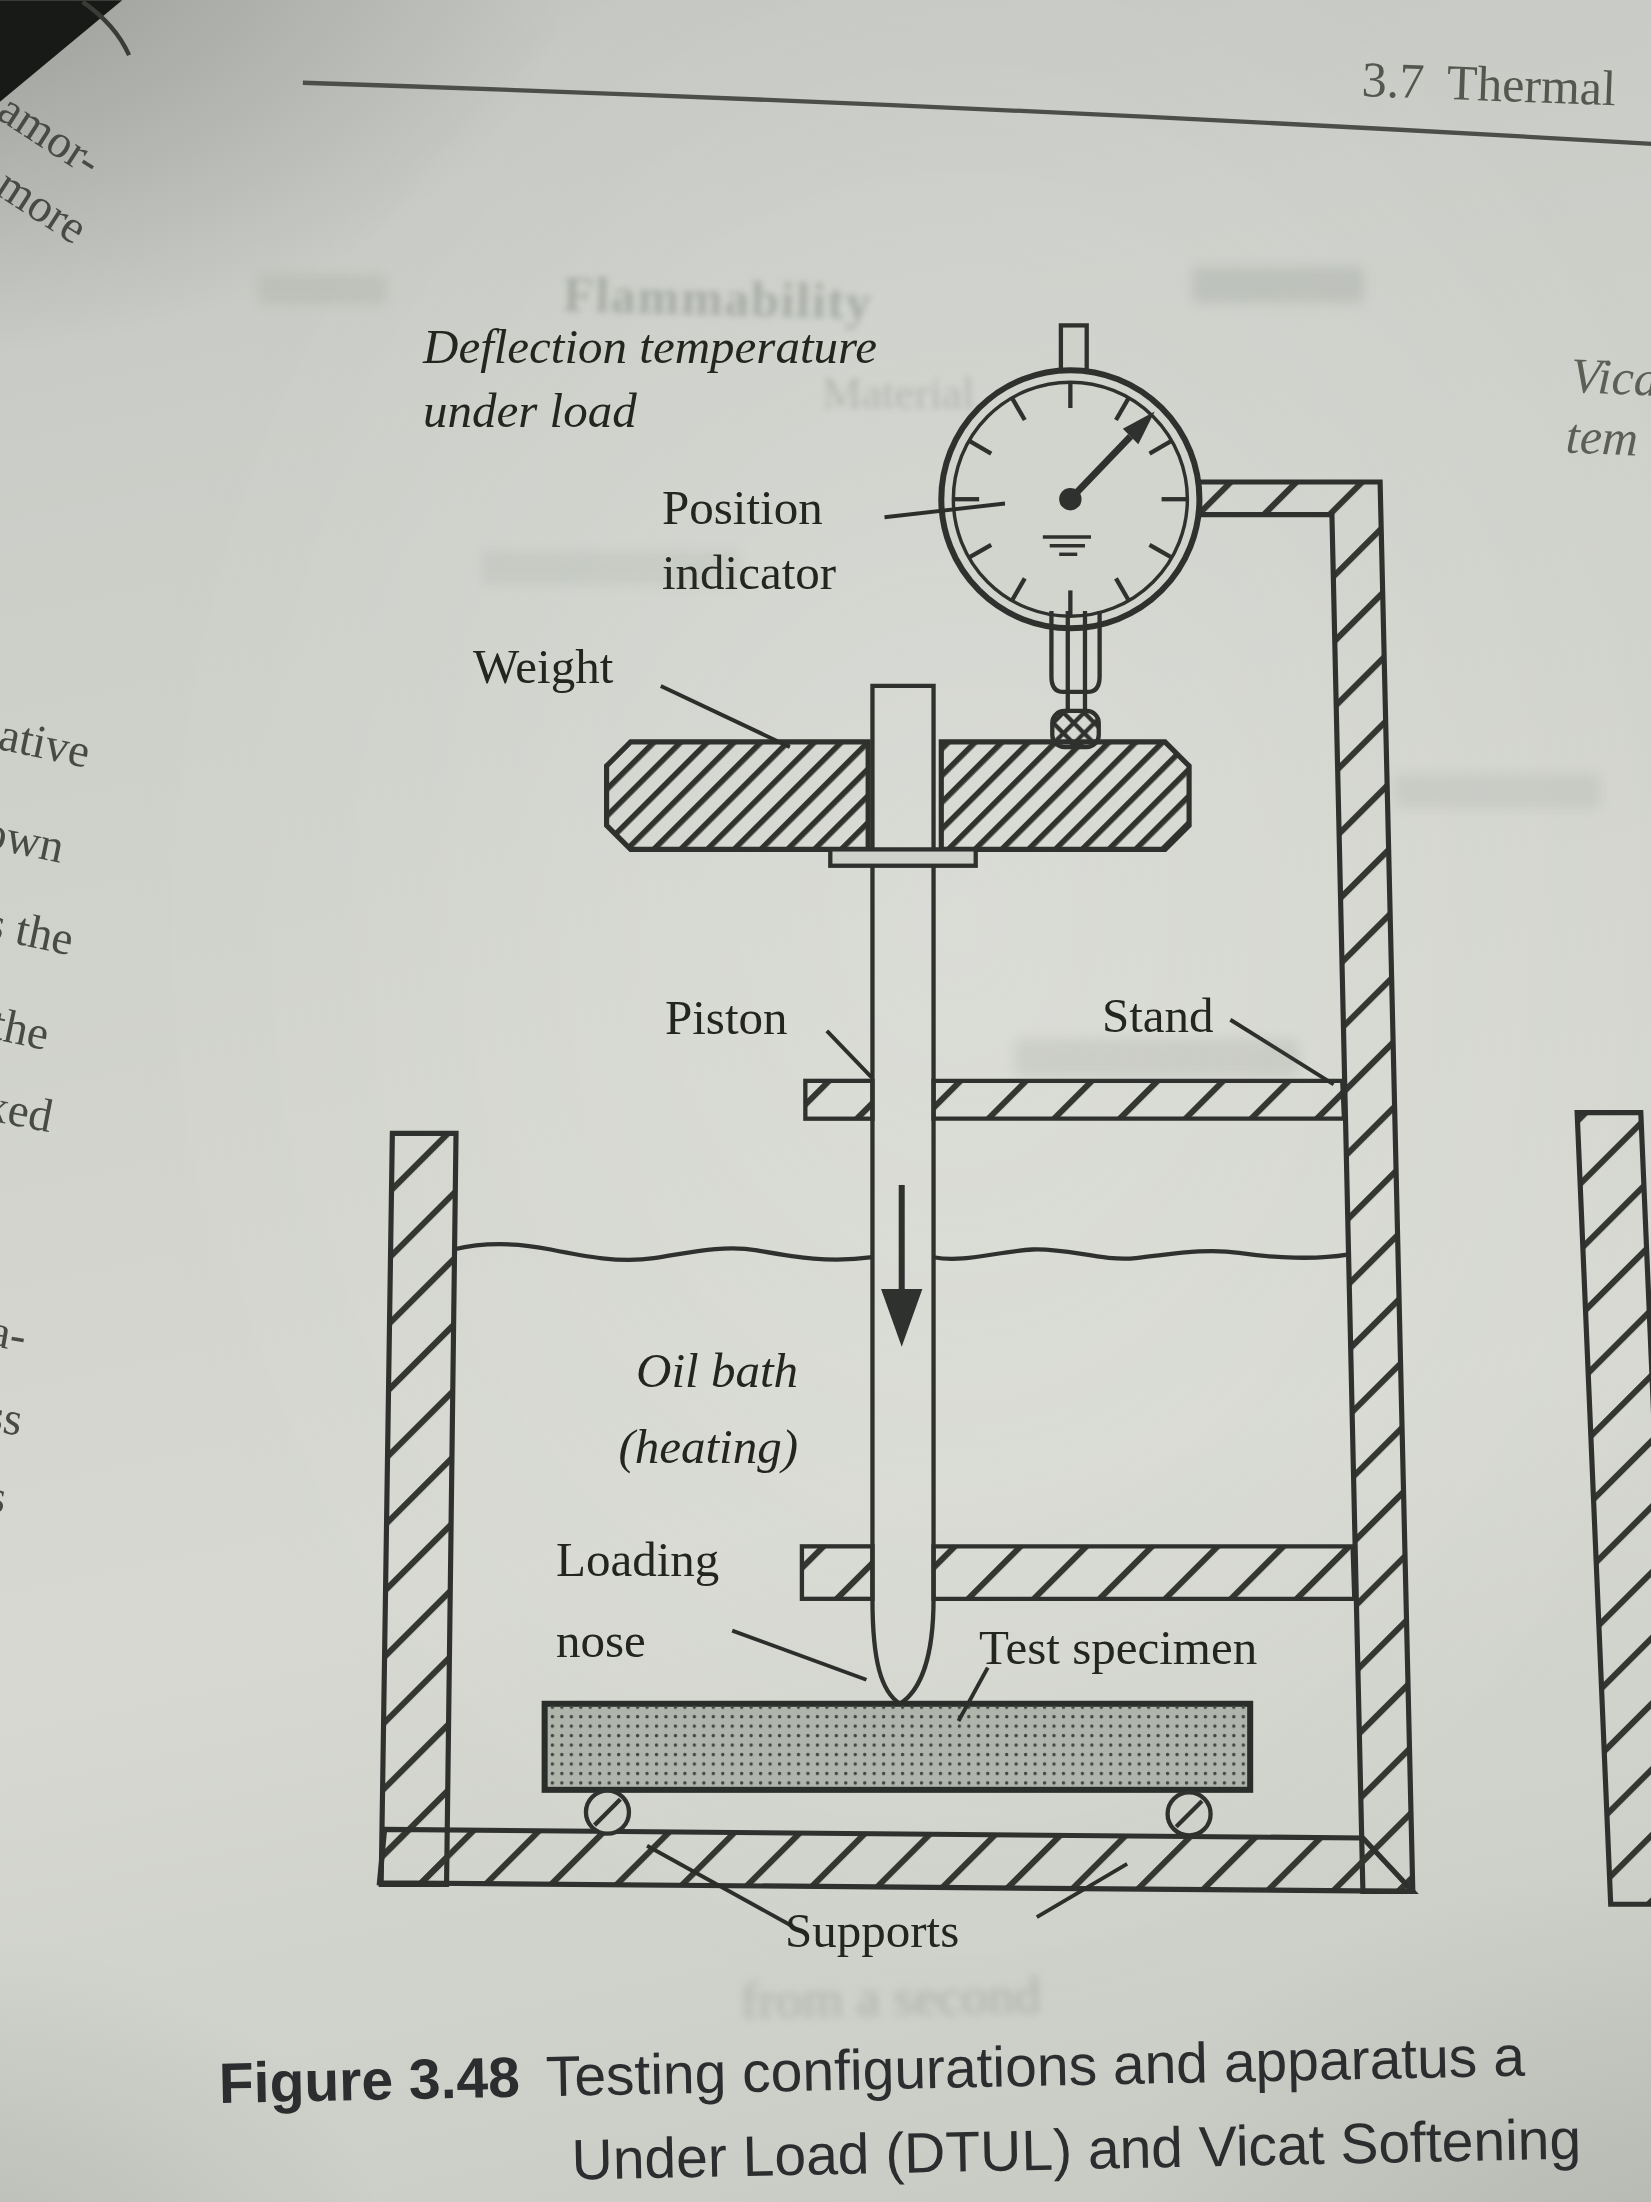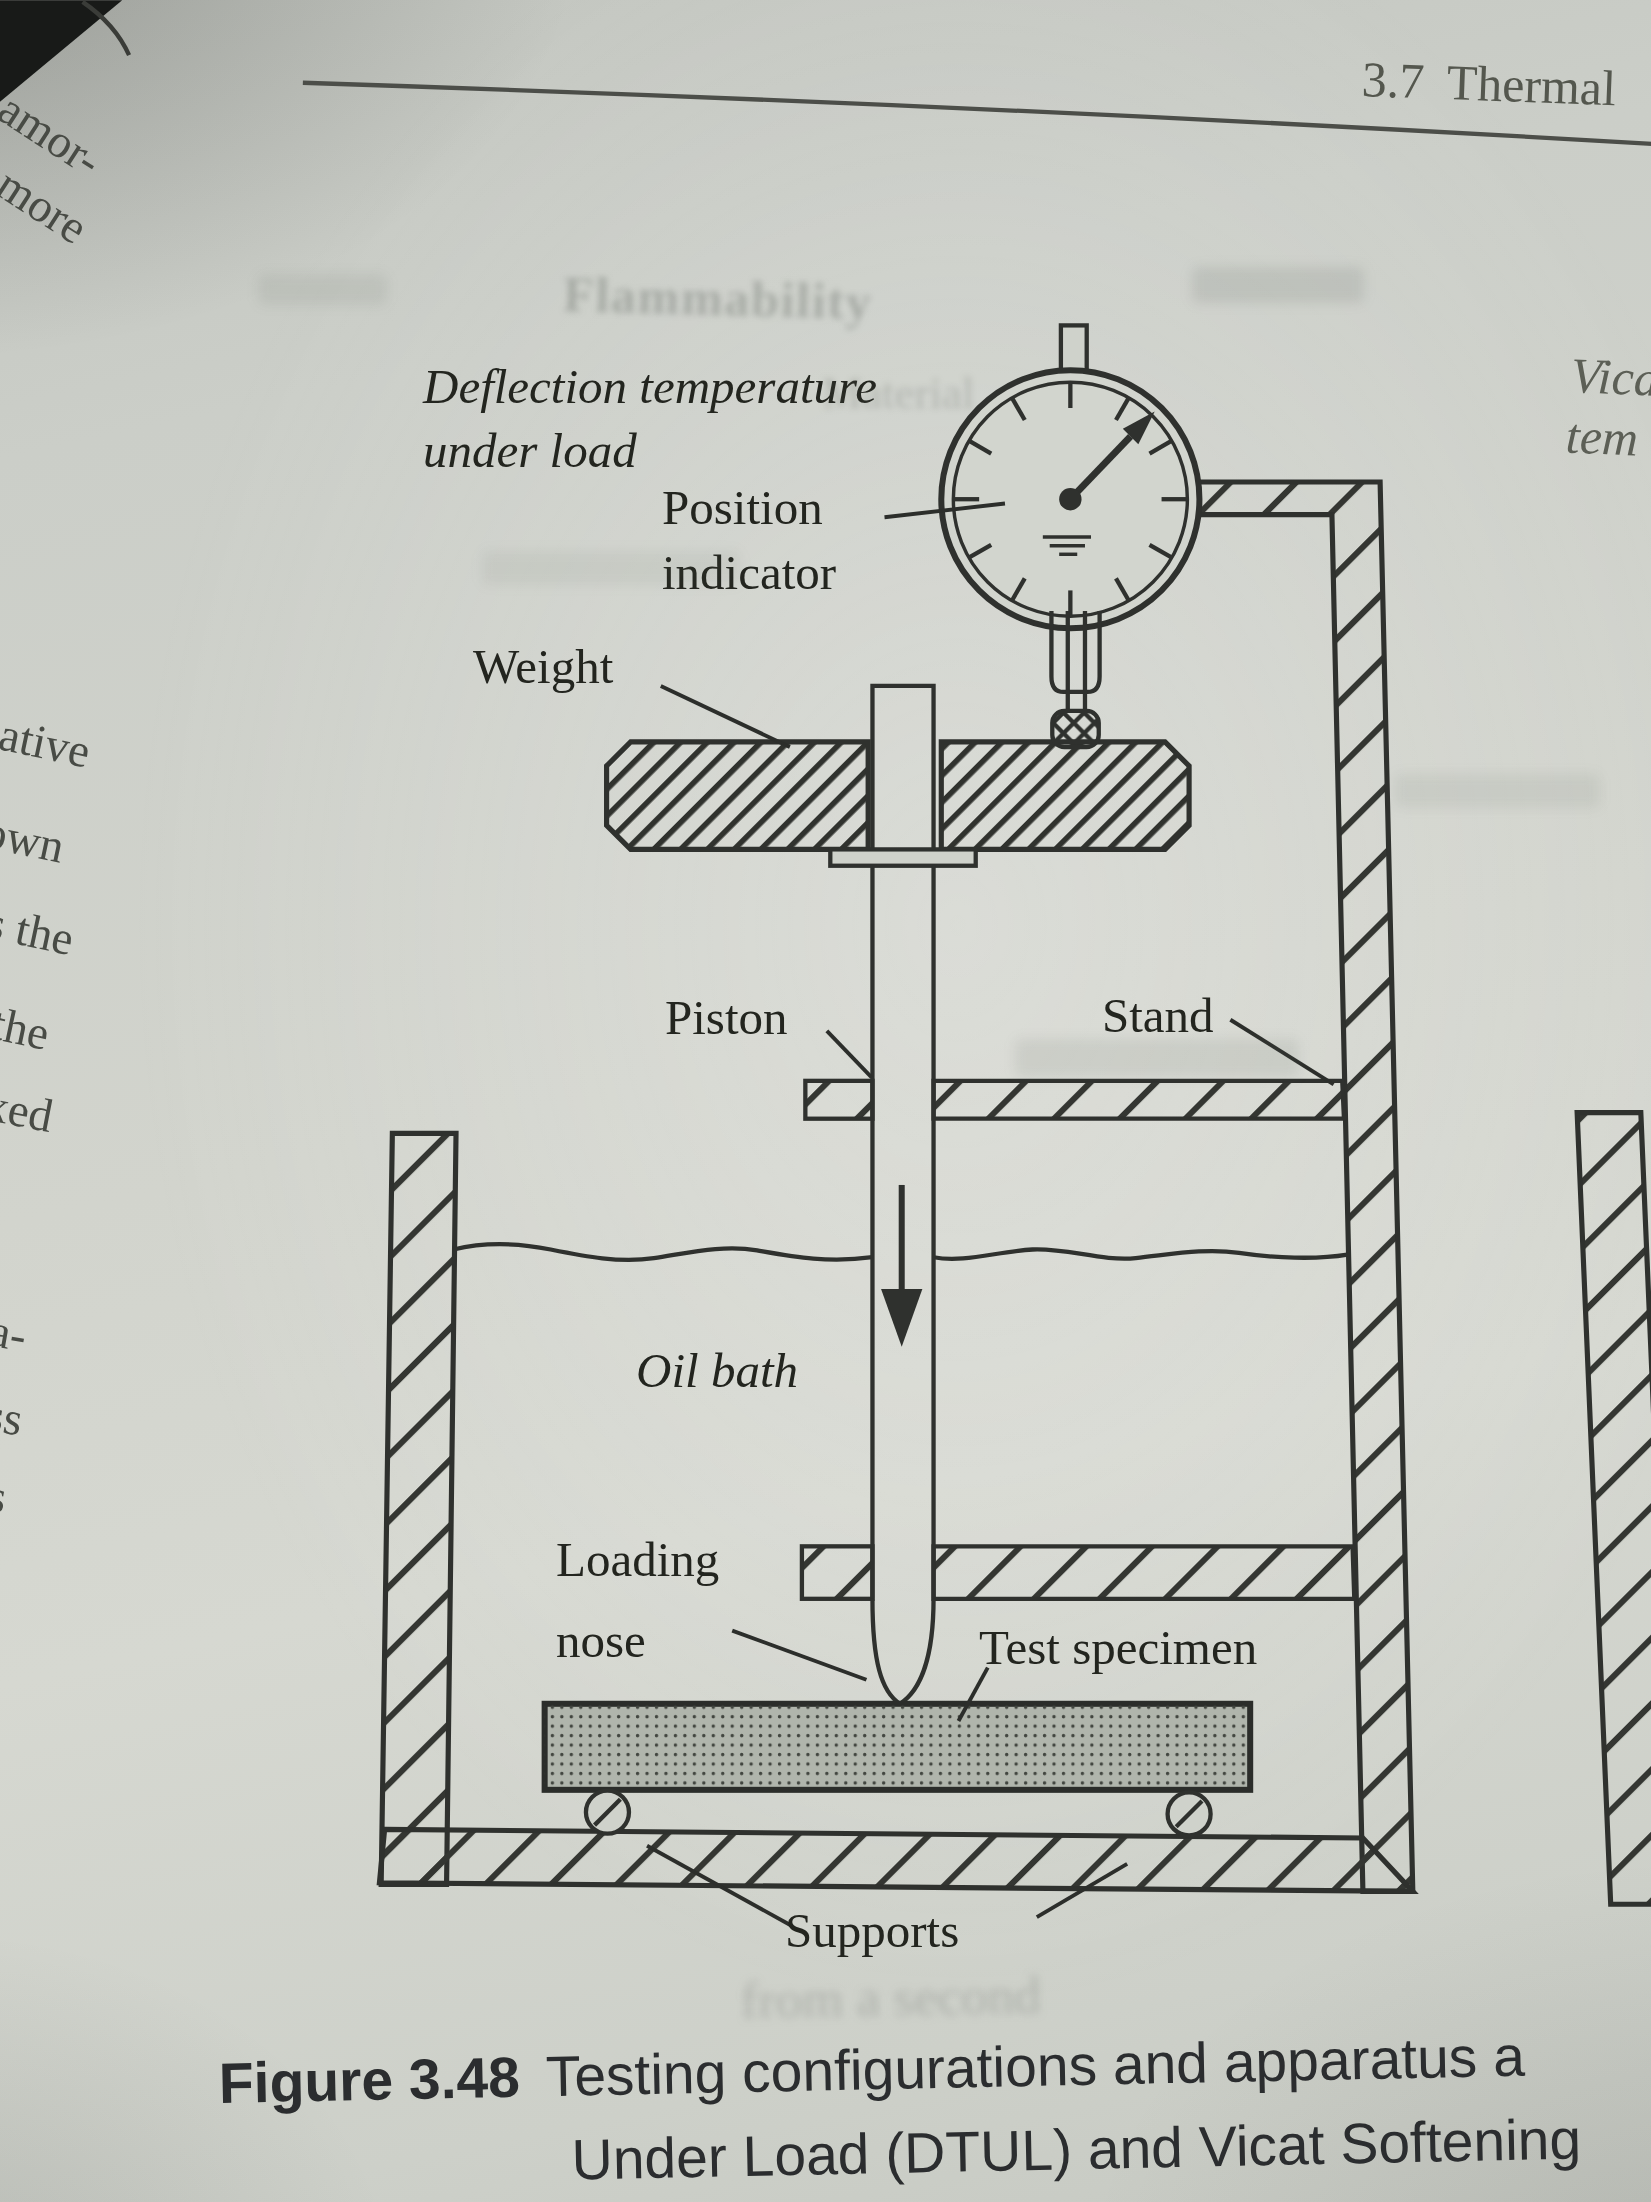--- a/index.html
+++ b/index.html
@@ -11,21 +11,21 @@
     font-family:"Liberation Serif", serif;
   }
   
   .vignette{position:absolute;inset:0;pointer-events:none;
     background:
       radial-gradient(1205px 774px at -5% -3%, rgba(20,22,20,0.26), rgba(20,22,20,0) 55%),
       radial-gradient(1032px 688px at 103% 103%, rgba(30,32,30,0.10), rgba(30,32,30,0) 60%),
       radial-gradient(774px 602px at -4% 104%, rgba(30,32,30,0.12), rgba(30,32,30,0) 60%);
   }
   .lbl{position:absolute;color:#23251f;font-size:49px;line-height:1.22;white-space:nowrap;}
-  .italic{font-style:italic;margin-top:40px;}
+  .italic{font-style:italic;}
   .marg{position:absolute;color:#484b45;font-size:47px;white-space:nowrap;transform-origin:left top;}
   .faint{position:absolute;color:rgba(85,90,83,0.32);filter:blur(3.4px);white-space:nowrap;transform-origin:left top;}
   .smudge{position:absolute;background:rgba(92,97,90,0.14);filter:blur(6px);border-radius:6.9px;}
   .caption{position:absolute;left:218px;top:2041px;width:1635px;
     font-family:"Liberation Sans", sans-serif;font-size:57px;color:#2b2d2f;
     transform:rotate(-1.2deg);transform-origin:left top;line-height:84px;white-space:nowrap;}
   .caption .tag{font-weight:700;margin-right:26px;}
   .caption .l2{margin-left:351px;}
   .heading{position:absolute;left:1363px;top:50px;font-size:50px;color:#54574e;
     transform:rotate(2.1deg);transform-origin:left top;white-space:nowrap;}
@@ -186,20 +186,21 @@
 </div>
 
 <div class="lbl" style="left:473px;top:637px;text-align:right;">Weight</div>
 
 <div class="lbl" style="left:665px;top:988px;">Piston</div>
 
 <div class="lbl" style="left:1089px;top:986px;margin-left:13px;">Stand</div>
 
 <div class="lbl" style="left:540px;top:1333px;width:258px;text-align:right;line-height:76px;font-style:italic;">
   <div>Oil bath</div>
+  <div>(heating)</div>
 </div>
 
 <div class="lbl" style="left:556px;top:1519px;width:213px;text-align:left;line-height:81px;">
   <div>Loading</div>
   <div>nose</div>
 </div>
 
 <div class="lbl" style="left:979px;top:1618px;">Test specimen</div>
 
 <div class="lbl" style="left:785px;top:1901px;">Supports</div>

